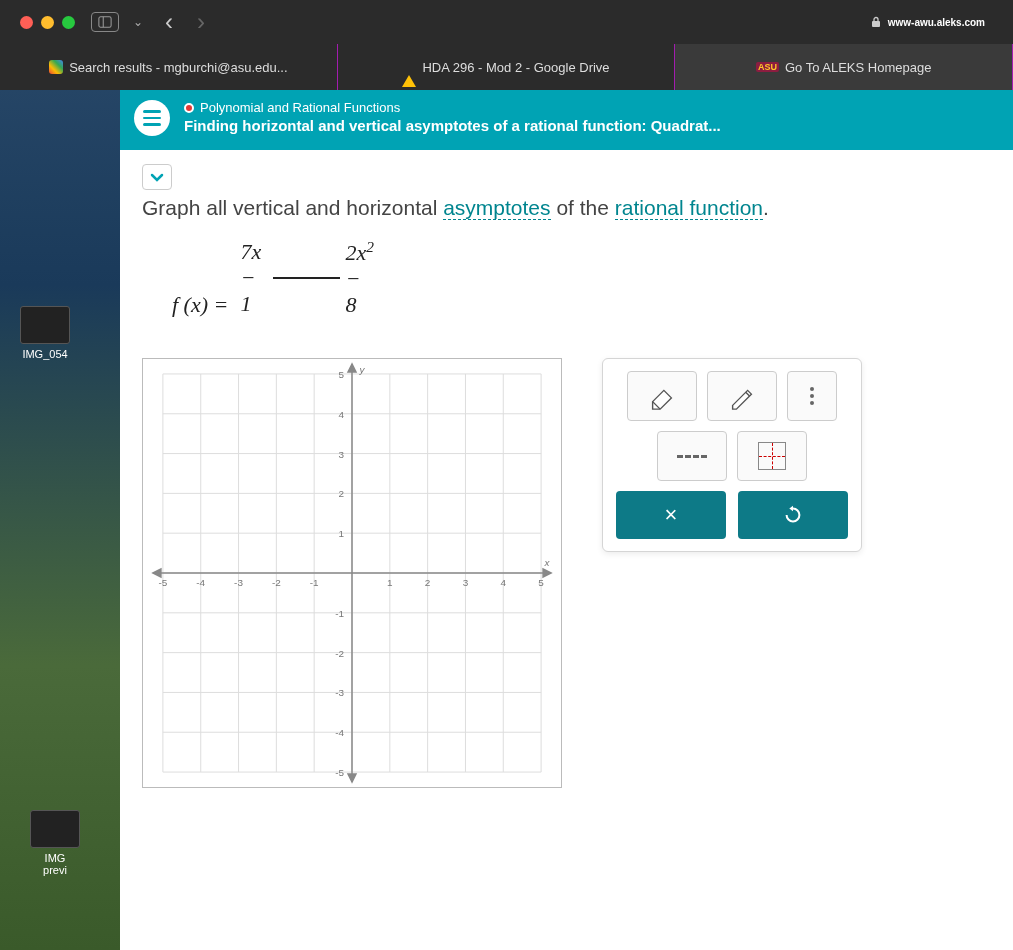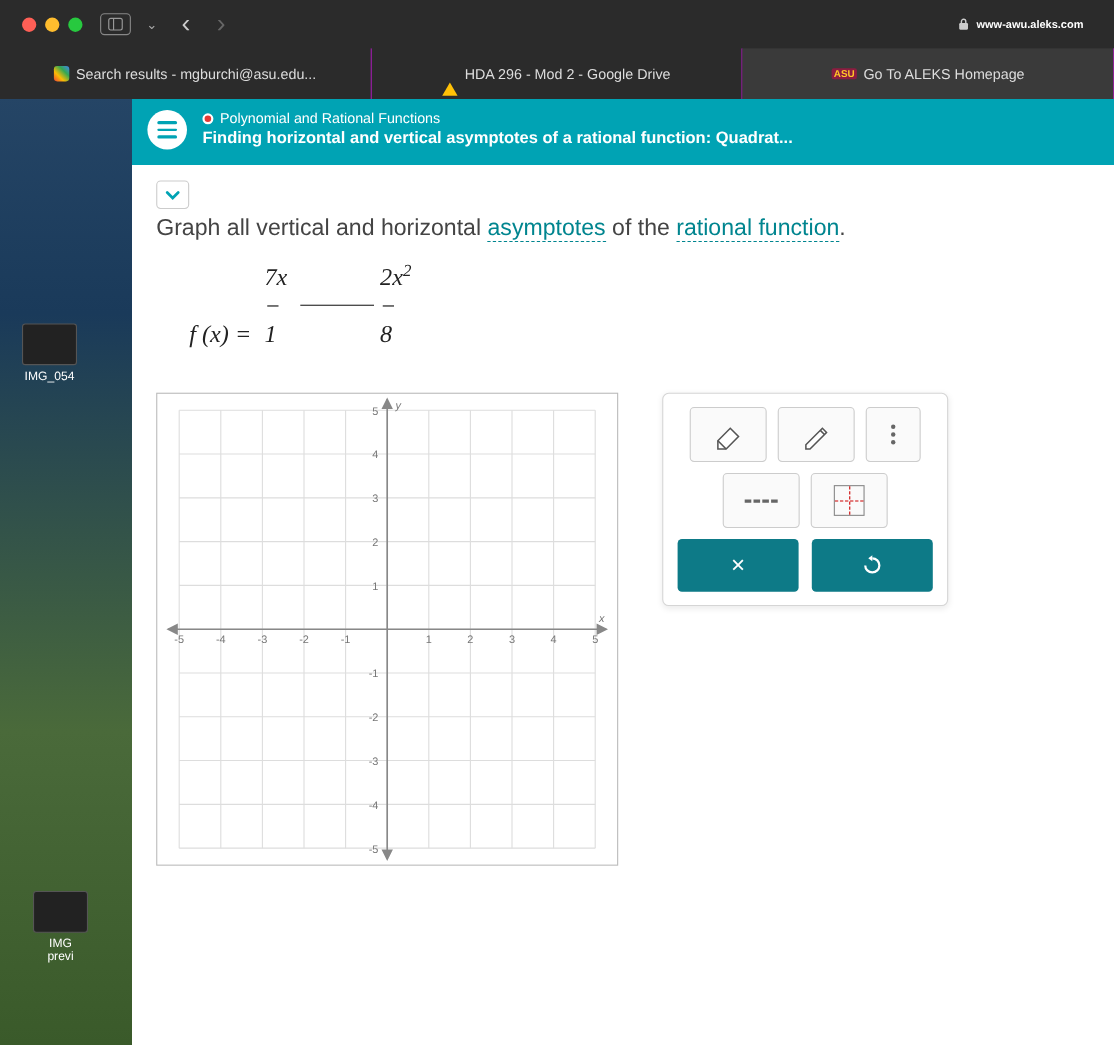--- a/index.html
+++ b/index.html
@@ -194,21 +194,21 @@
       <span>HDA 296 - Mod 2 - Google Drive</span>
     </div>
     <div class="tab active">
       <span class="fav-asu">ASU</span>
       <span>Go To ALEKS Homepage</span>
     </div>
   </div>
 </div>
 
 <div class="desktop-left">
-  <div class="desk-item" style="top:204px; left:0;">
+  <div class="desk-item" style="top:216px; left:0;">
     <div class="desk-icon"></div>
     <span>IMG_054</span>
   </div>
   <div class="desk-item" style="top:720px; left:10px;">
     <div class="desk-icon"></div>
     <span>IMG</span><br>
     <span>previ</span>
   </div>
 </div>
 

